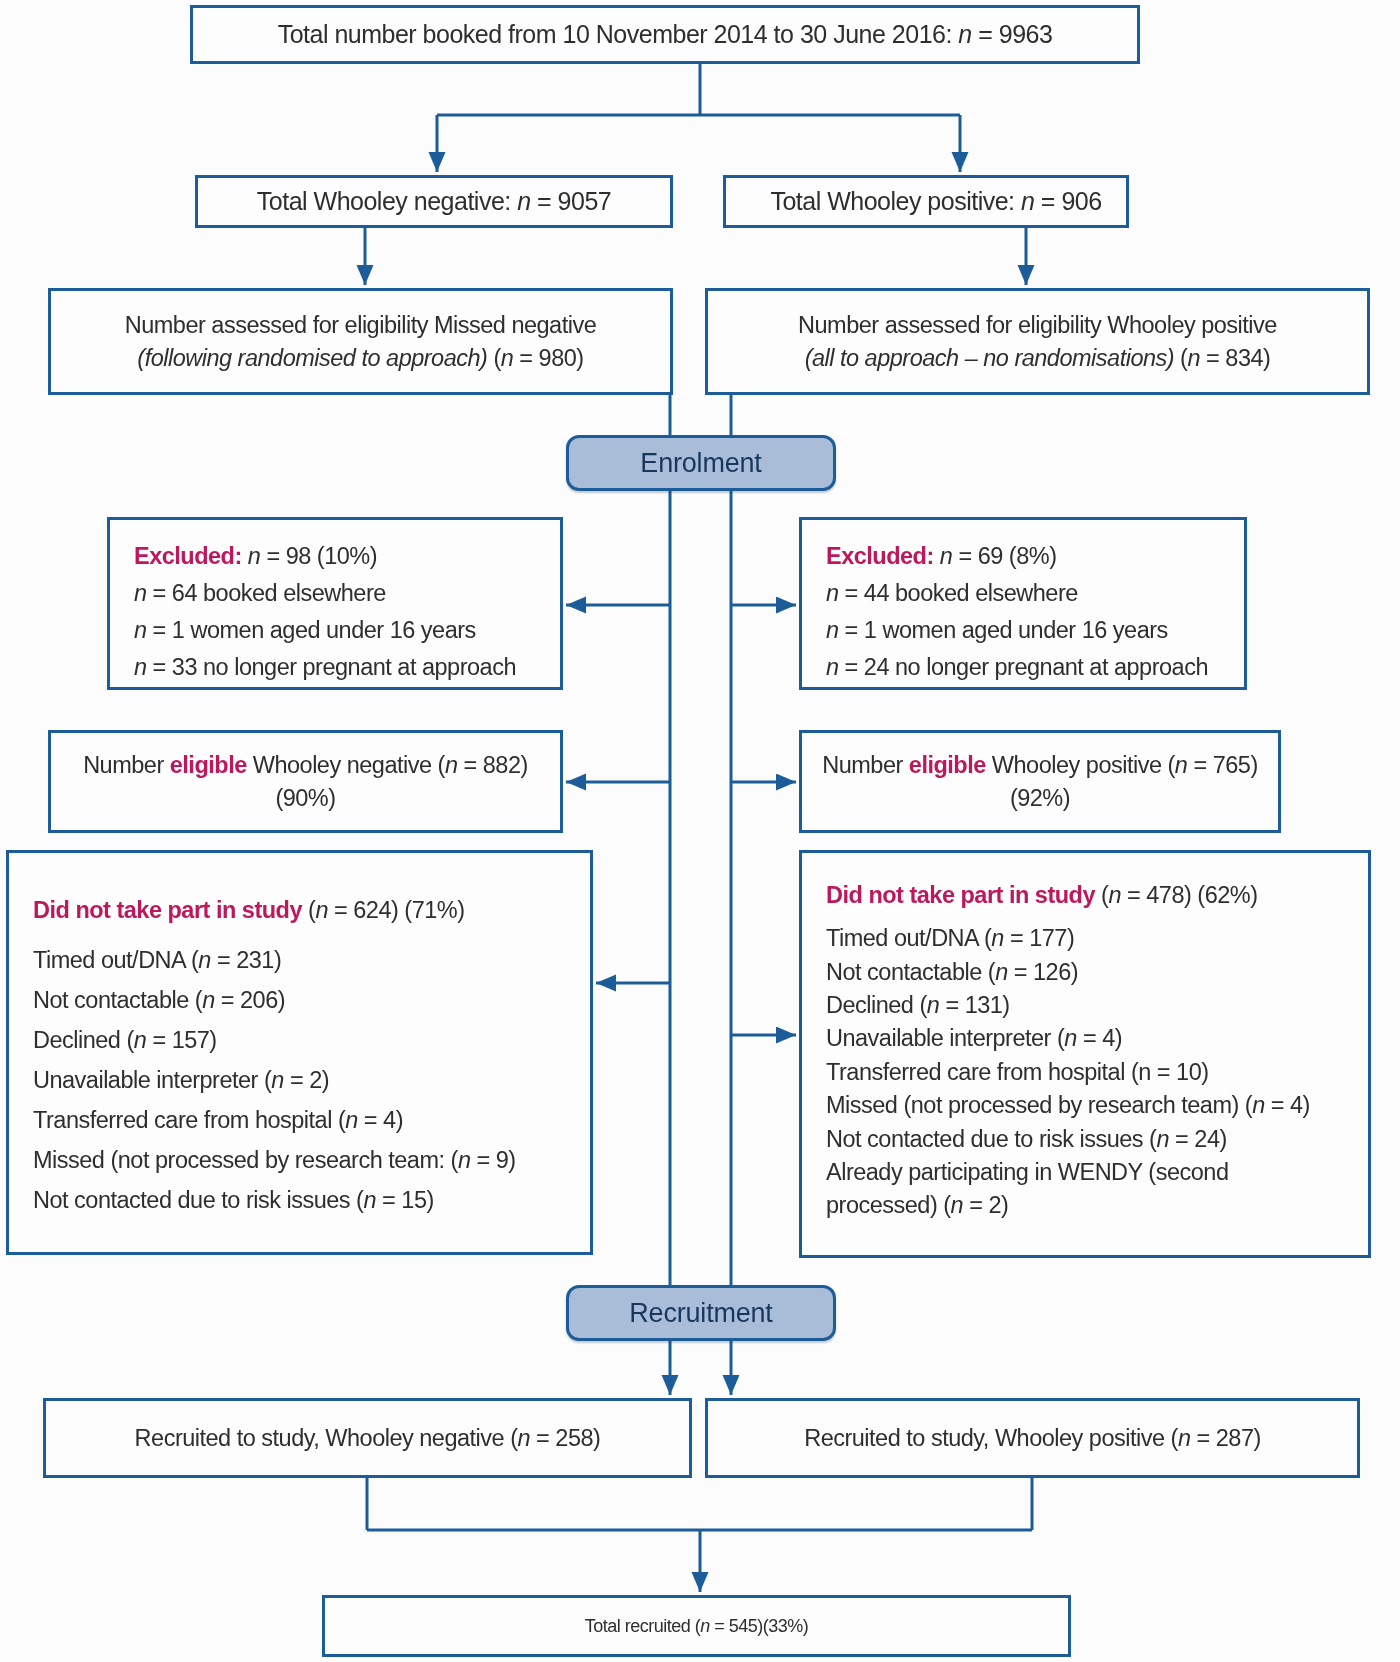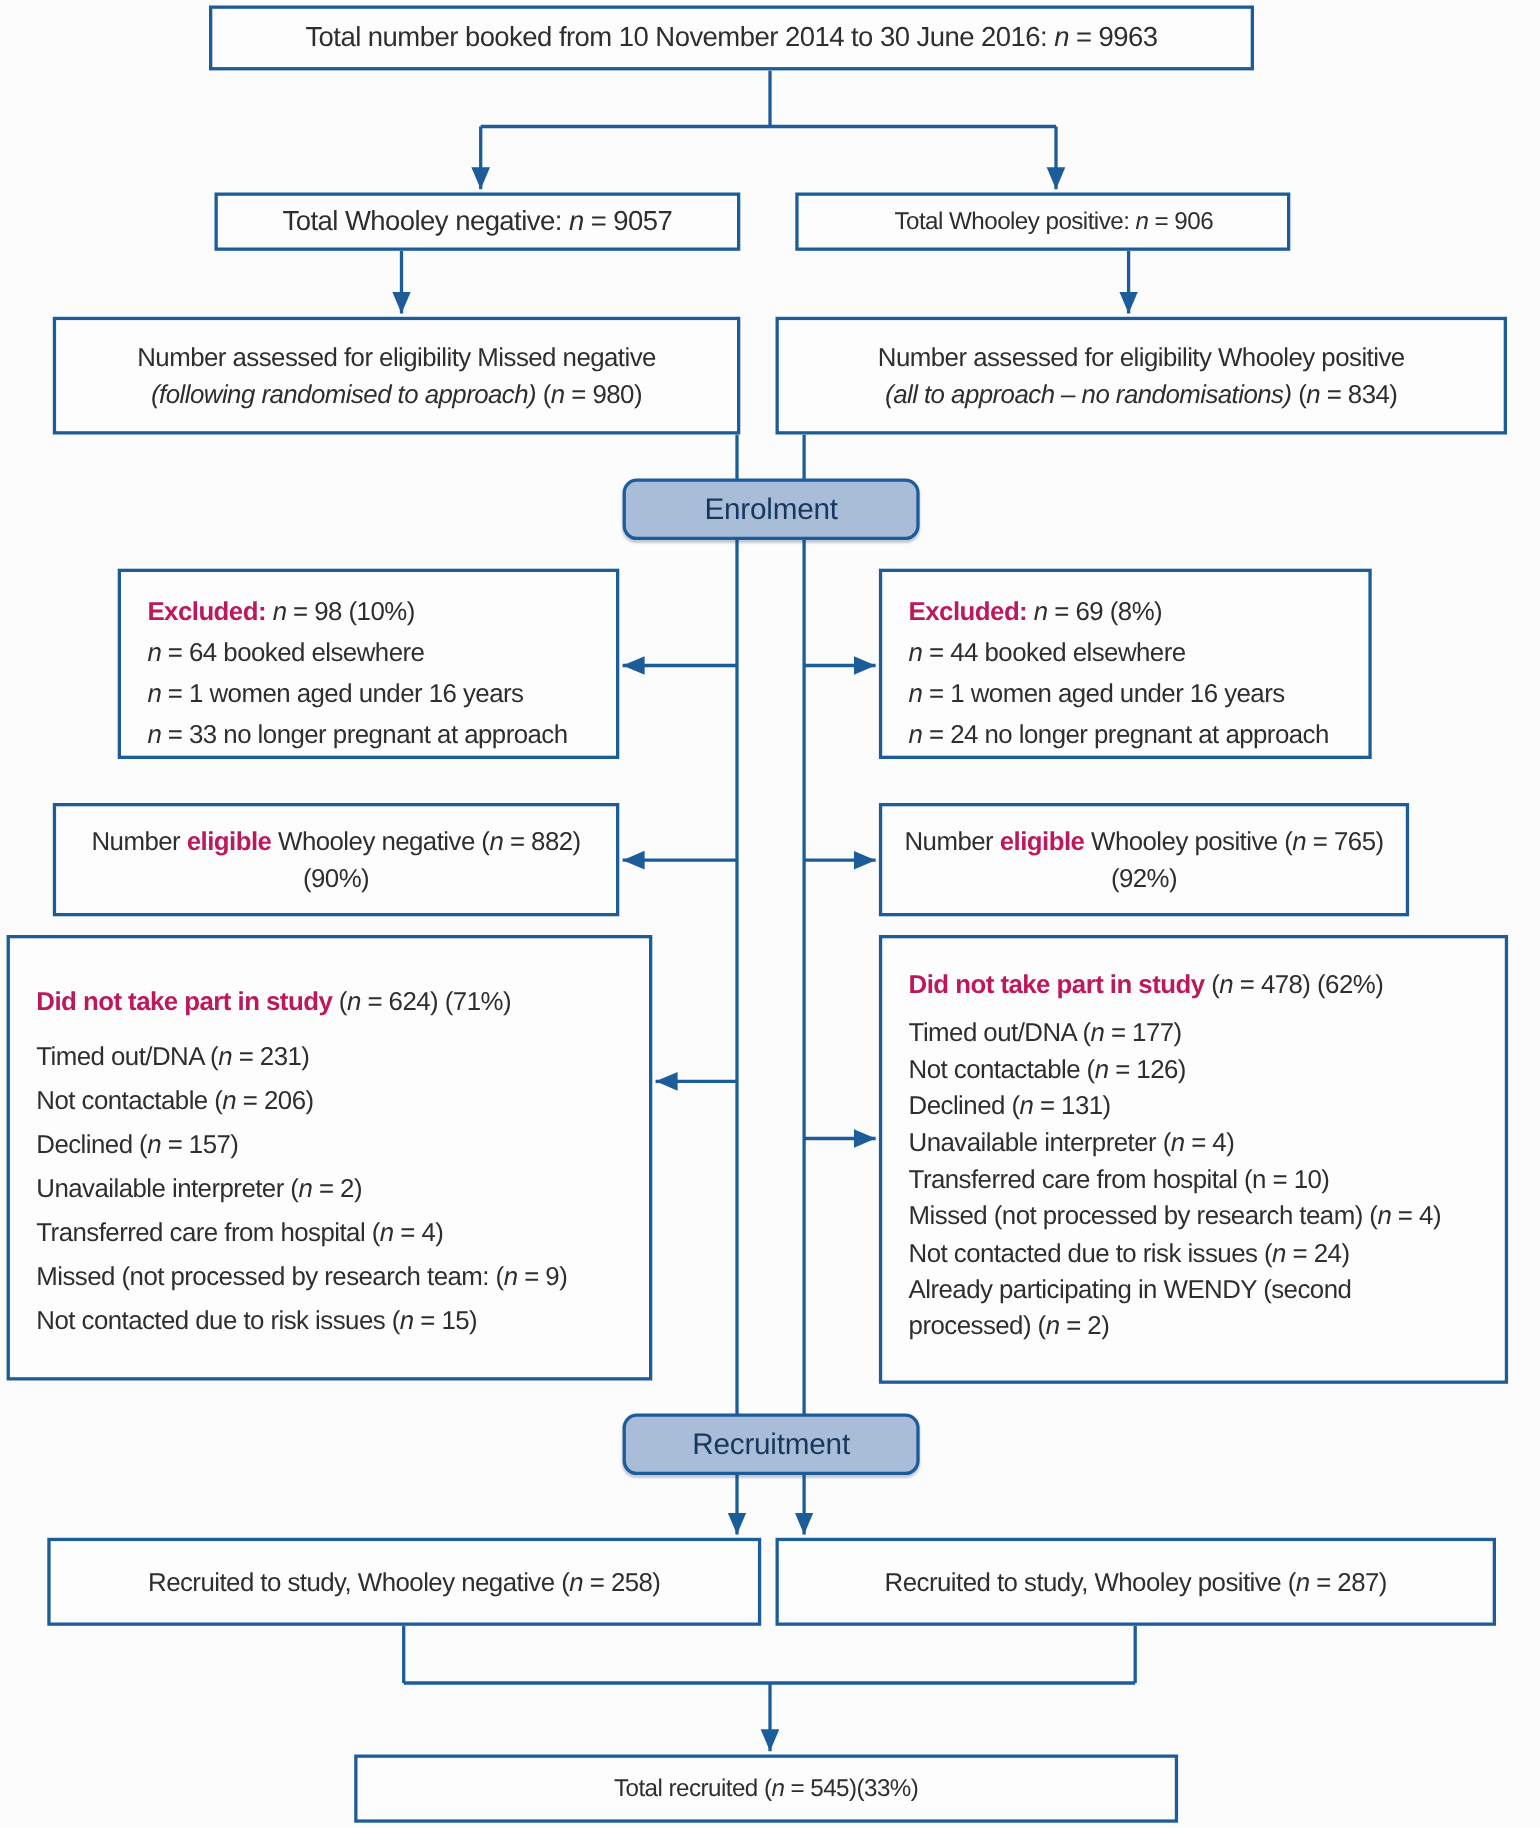--- a/index.html
+++ b/index.html
@@ -75,21 +75,21 @@
         <div class="line"><span>Total number booked from 10 November 2014 to 30 June 2016: </span><span class="s-i">n</span><span> = 9963</span></div>
       </div>
   </div>
 
   <div class="node center" style="left:195px; top:175px; width:478px; height:53px; font-size:25px;">
     <div>
         <div class="line"><span>Total Whooley negative: </span><span class="s-i">n</span><span> = 9057</span></div>
       </div>
   </div>
 
-  <div class="node center" style="left:723px; top:175px; width:450px; height:53px; font-size:22px;padding-left:20px;">
+  <div class="node center" style="left:723px; top:175px; width:406px; height:53px; font-size:25px;padding-left:20px;">
     <div>
         <div class="line"><span>Total Whooley positive: </span><span class="s-i">n</span><span> = 906</span></div>
       </div>
   </div>
 
   <div class="node center" style="left:48px; top:288px; width:625px; height:107px;">
     <div>
         <div class="line"><span>Number assessed for eligibility Missed negative</span></div>
         <div class="line"><span class="s-i">(following randomised to approach)</span><span> (</span><span class="s-i">n</span><span> = 980)</span></div>
       </div>
@@ -175,19 +175,19 @@
         <div class="line"><span>Recruited to study, Whooley negative (</span><span class="s-i">n</span><span> = 258)</span></div>
       </div>
   </div>
 
   <div class="node center" style="left:705px; top:1398px; width:655px; height:80px;">
     <div>
         <div class="line"><span>Recruited to study, Whooley positive (</span><span class="s-i">n</span><span> = 287)</span></div>
       </div>
   </div>
 
-  <div class="node center" style="left:322px; top:1595px; width:749px; height:62px; font-size:22px;">
+  <div class="node center" style="left:322px; top:1595px; width:749px; height:62px; font-size:18px;">
     <div>
         <div class="line"><span>Total recruited (</span><span class="s-i">n</span><span> = 545)(33%)</span></div>
       </div>
   </div>
 
 </div>
 
 </body></html>

